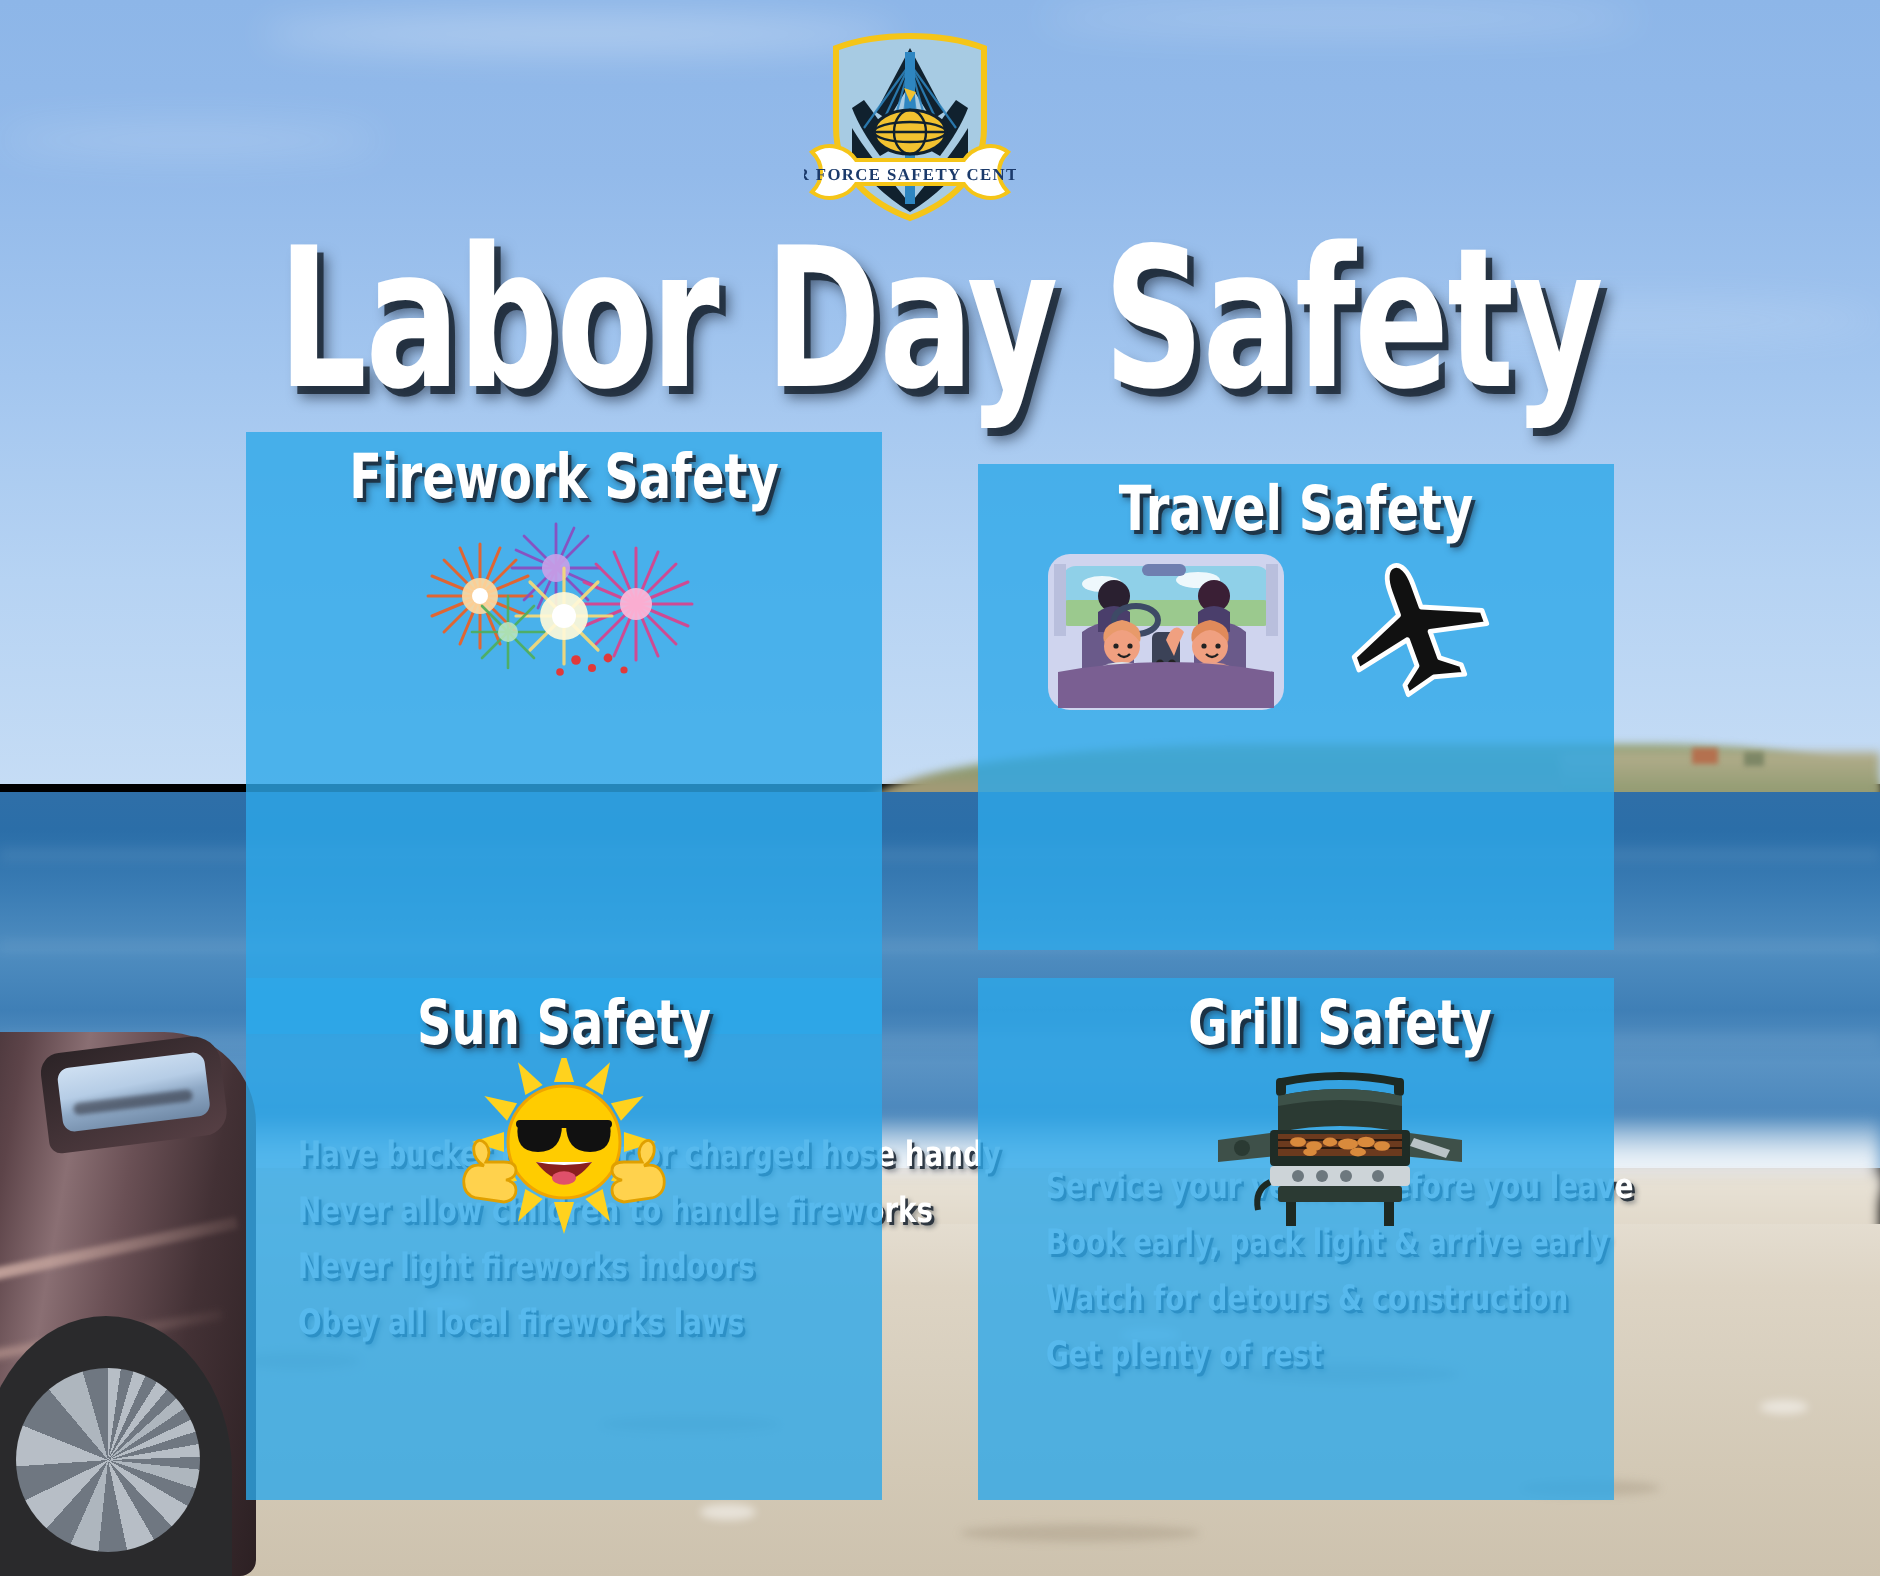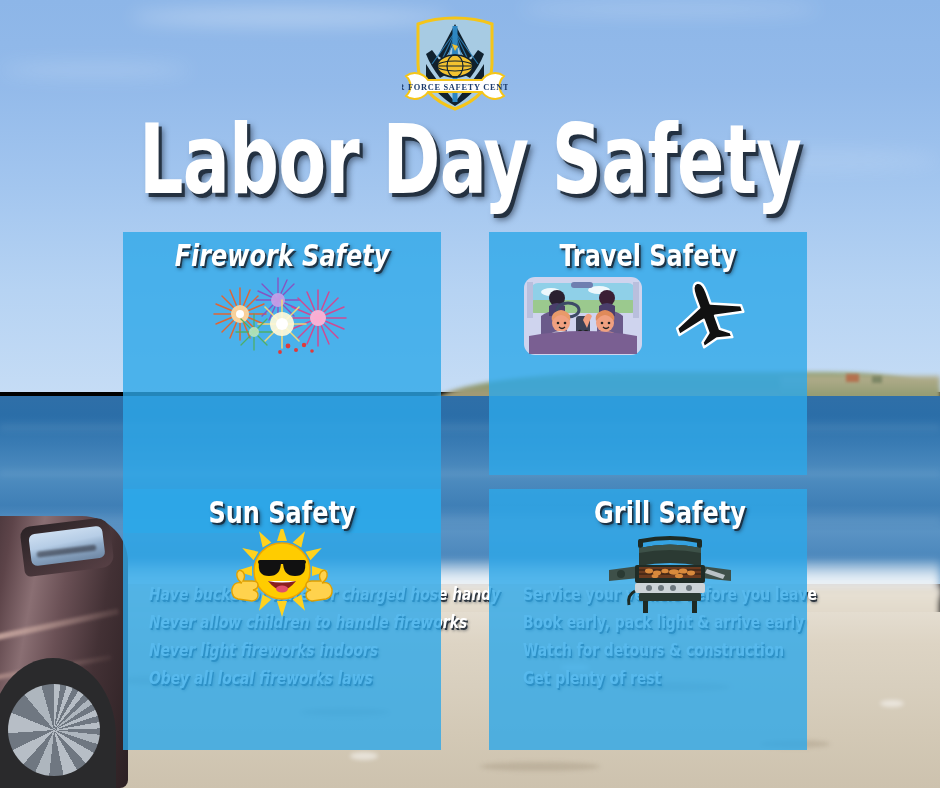--- a/index.html
+++ b/index.html
@@ -163,21 +163,21 @@
        6px 6px 7px rgba(20,30,45,.55);
     white-space:nowrap;
   }
 
   
   .panel {
     position:absolute;
     background:rgba(45,168,232,.80);
     padding:0;
   }
-  .p-fire   { left:123px; top:232px; width:318px; height:301px;font-style:italic; }
+  .p-fire   { left:123px; top:216px; width:318px; height:301px; }
   .p-travel { left:489px; top:232px; width:318px; height:243px; }
   .p-sun    { left:123px; top:489px; width:318px; height:261px; }
   .p-grill  { left:489px; top:489px; width:318px; height:261px;padding-left:44px; }
 
   .panel-title {
     text-align:center;
     font-family:"DejaVu Sans Condensed","Liberation Sans Narrow","Liberation Sans", sans-serif;
     font-weight:700;
     font-size:31px;
     line-height:34px;

